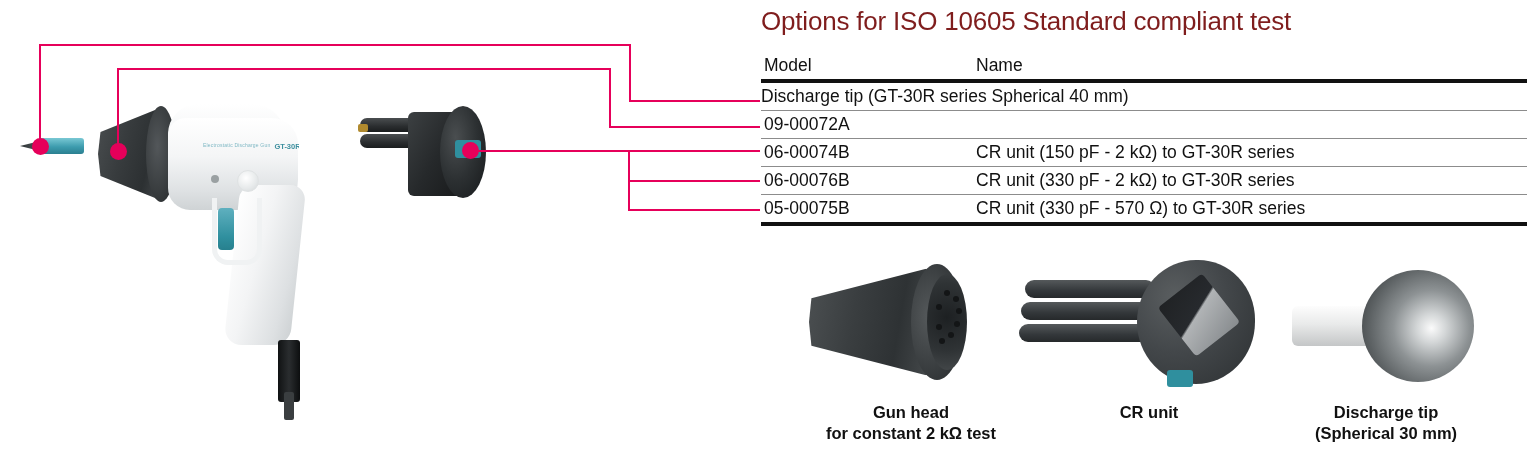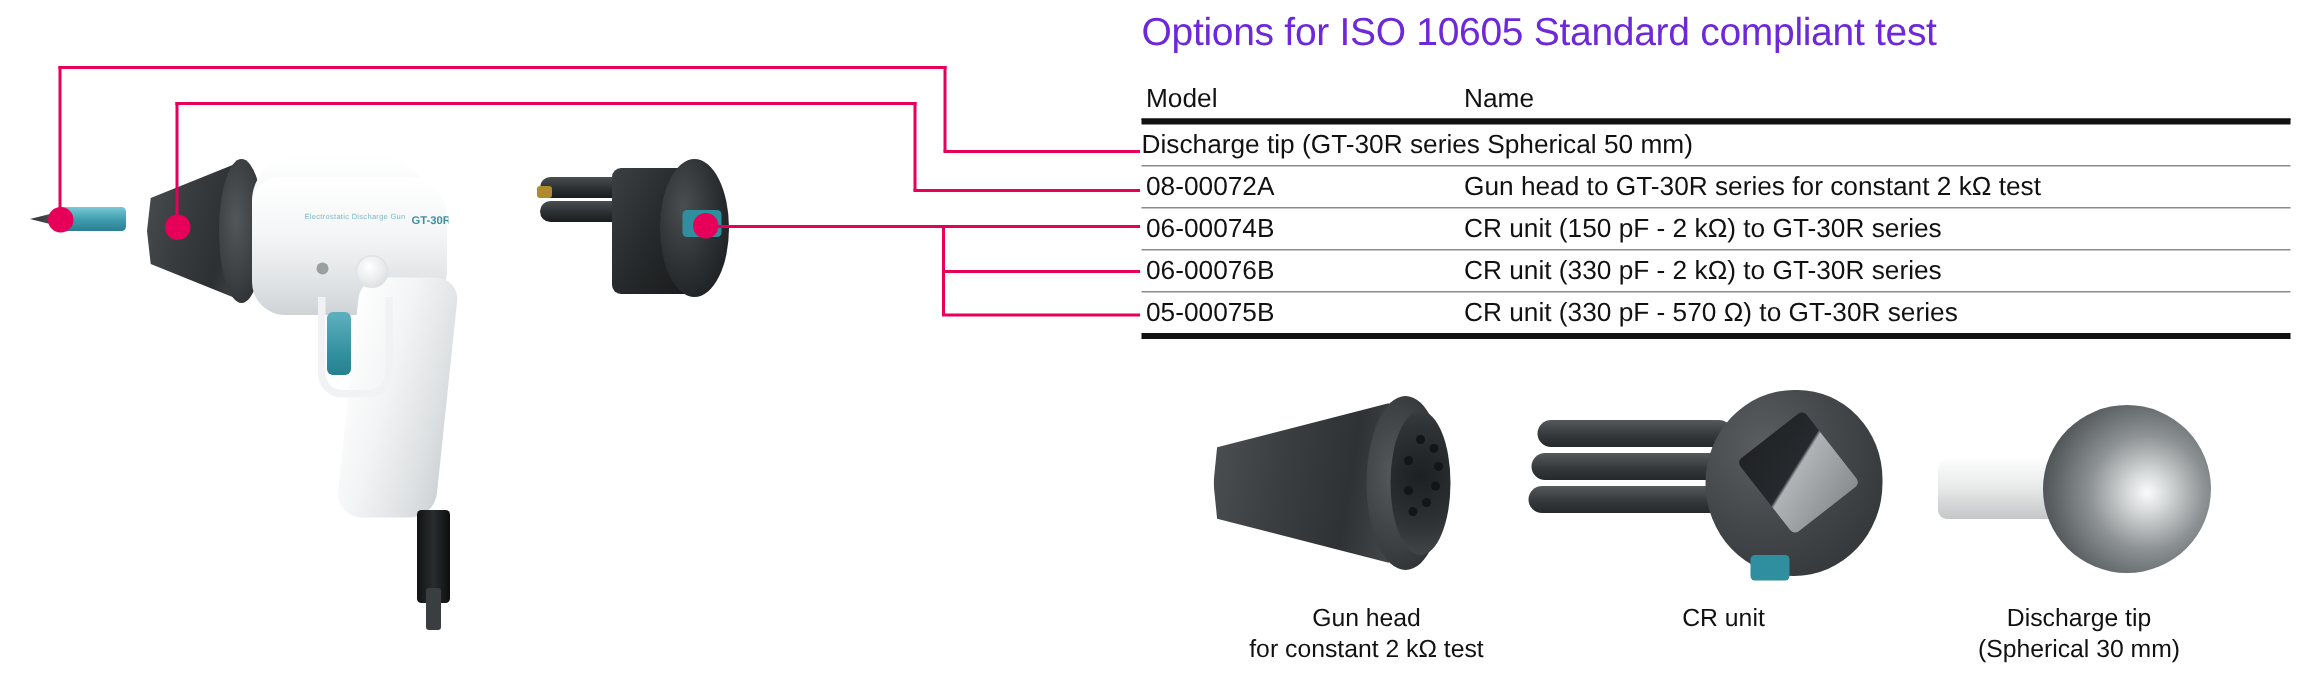--- a/index.html
+++ b/index.html
@@ -25,42 +25,42 @@
   .lead-v{width:2px;}
   .dot{position:absolute;width:17px;height:17px;border-radius:50%;
        background:#e6005a;}
 
   
   #right-panel{left:756px;top:0;width:780px;height:459px;}
 
   #options-title{
     position:absolute;left:5px;top:6px;
     font-size:26px;letter-spacing:-0.2px;
-    color:#6d28d9;white-space:nowrap;
+    color:#7f1d1d;white-space:nowrap;
     font-family:"Liberation Sans", sans-serif;
     text-align:right;
   }
 
   
   #spec-table{position:absolute;left:5px;top:52px;width:766px;}
   .trow{position:relative;height:27px;display:flex;align-items:center;}
   .thead .c-model,.thead .c-name{font-size:17.5px;color:#111;}
   .c-model{width:212px;padding-left:3px;font-size:17.5px;color:#111;
            white-space:nowrap;}
   .c-name{flex:1;font-size:17.5px;color:#111;white-space:nowrap;}
   .rule-thick{height:3px;background:#111;border-top:1px solid #111;}
   .rule-thin{height:1px;background:#8c8c8c;}
   .rule-bottom{height:4px;background:#111;}
 
   
   .photo-cell{position:absolute;top:250px;width:260px;height:210px;}
   .photo-art{position:relative;width:260px;height:145px;}
   .caption{position:absolute;top:152px;width:260px;text-align:center;
            font-size:16.5px;line-height:21px;color:#111;}
-  .caption span{display:block;}
+  .caption span{display:block;font-weight:bold;}
 
   
   .cone-body{
     position:absolute;left:28px;top:18px;width:120px;height:108px;
     background:linear-gradient(100deg,#4c5052 0%,#3a3e40 38%,#2e3234 72%,#45494b 100%);
     clip-path:polygon(100% 0%,100% 100%,2% 72%,0% 50%,2% 28%);
     border-radius:6px;
   }
   .cone-ring{
     position:absolute;left:130px;top:14px;width:52px;height:116px;
@@ -268,27 +268,26 @@
 
     <div id="spec-table">
 
       <div class="trow thead">
         <div class="c-model">Model</div>
         <div class="c-name">Name</div>
       </div>
       <div class="rule-thick"></div>
 
       <div class="trow">
-        <div class="c-name">Discharge tip (GT-30R series Spherical 50 mm)</div>
+        <div class="c-name">Discharge tip (GT-30R series Spherical 40 mm)</div>
       </div>
       <div class="rule-thin"></div>
 
       <div class="trow">
-        <div class="c-model">08-00072A</div>
-        <div class="c-name">Gun head to GT-30R series for constant 2 kΩ test</div>
+        <div class="c-model">09-00072A</div>
       </div>
       <div class="rule-thin"></div>
 
       <div class="trow">
         <div class="c-model">06-00074B</div>
         <div class="c-name">CR unit (150 pF - 2 kΩ) to GT-30R series</div>
       </div>
       <div class="rule-thin"></div>
 
       <div class="trow">

